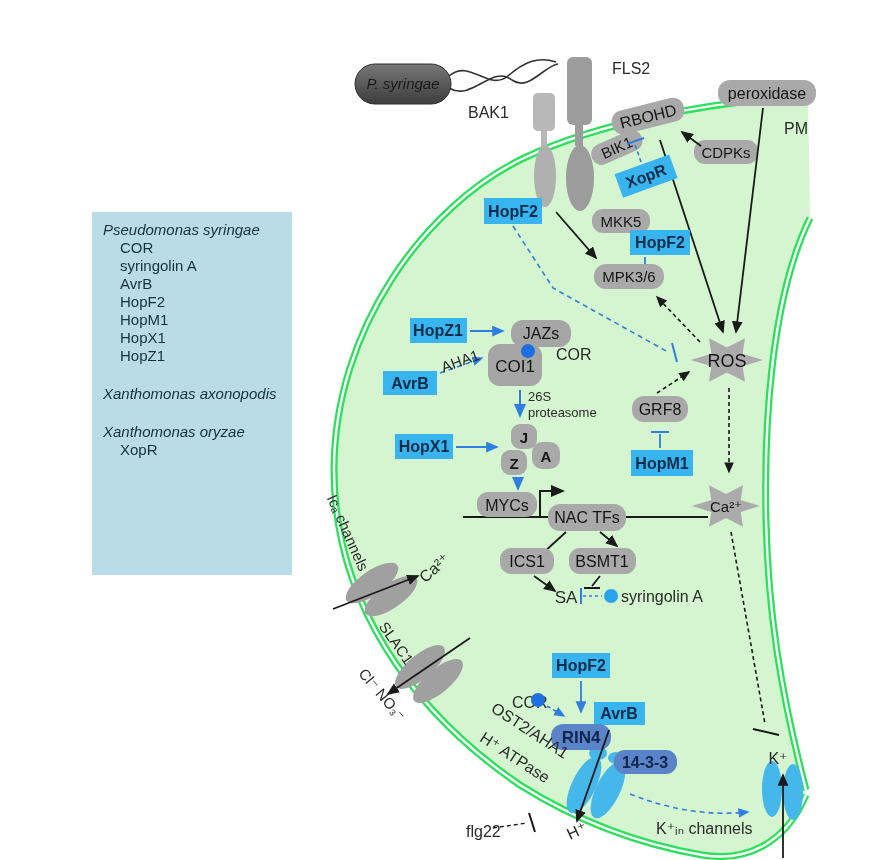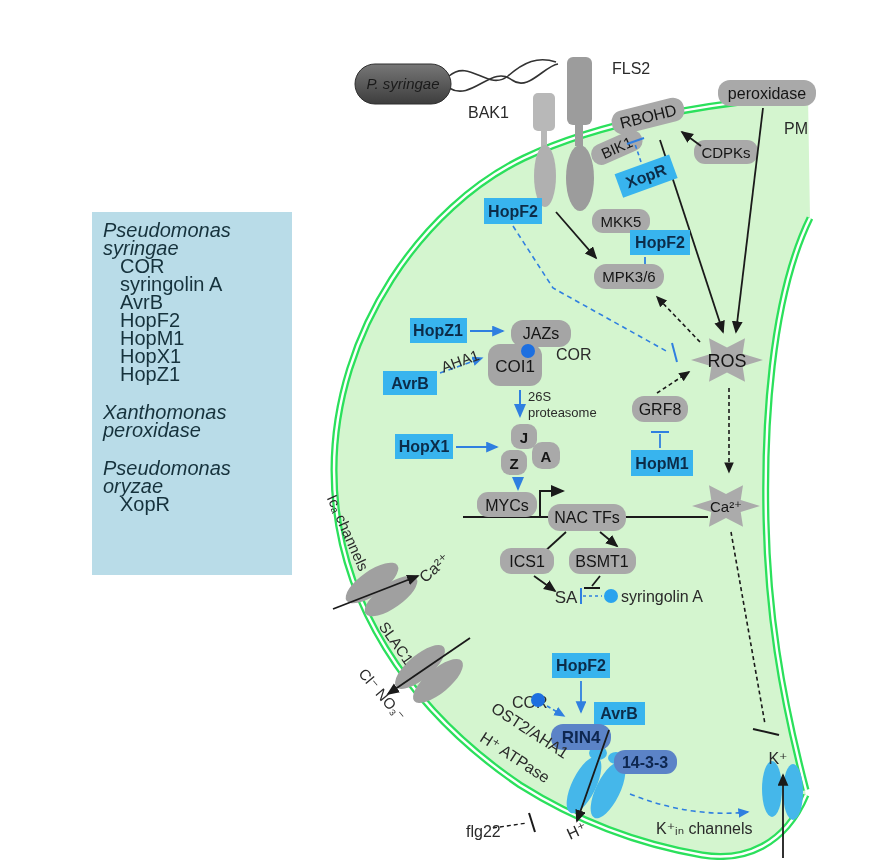--- a/index.html
+++ b/index.html
@@ -9,21 +9,21 @@
   svg text{font-family:"Liberation Sans","DejaVu Sans",sans-serif;fill:#1a1a1a;}
   .cap{fill:#a9a9a9;}
   .capt{fill:#151515;}
   .eff{fill:#38b4ee;}
   .efft{fill:#0c2c49;font-weight:bold;}
   .dkb{fill:#5b83c7;}
   .dkbt{fill:#0e2750;font-weight:bold;}
   .plain{fill:#2a2a2a;}
   
   #legend{position:absolute;left:92px;top:212px;width:200px;height:363px;
-          background:#b9dce8;color:#16323c;font-size:20px;line-height:18px;
+          background:#b9dce8;color:#16323c;font-size:15px;line-height:18px;
           padding:9px 0 0 11px;box-sizing:border-box;}
   .lg-species{font-style:italic;}
   .lg-item{padding-left:17px;}
   .lg-gap{margin-top:20px;}
 </style>
 </head>
 <body>
 
 <div id="stage">
 
@@ -305,20 +305,20 @@
 <div id="legend">
   <div class="lg-species">Pseudomonas syringae</div>
   <div class="lg-item">COR</div>
   <div class="lg-item">syringolin A</div>
   <div class="lg-item">AvrB</div>
   <div class="lg-item">HopF2</div>
   <div class="lg-item">HopM1</div>
   <div class="lg-item">HopX1</div>
   <div class="lg-item">HopZ1</div>
 
-  <div class="lg-species lg-gap">Xanthomonas peroxidase</div>
-
-
-  <div class="lg-species lg-gap">Pseudomonas oryzae</div>
+  <div class="lg-species lg-gap">Xanthomonas axonopodis</div>
+
+
+  <div class="lg-species lg-gap">Xanthomonas oryzae</div>
   <div class="lg-item">XopR</div>
 </div>
 
 </div>
 
 </body></html>

